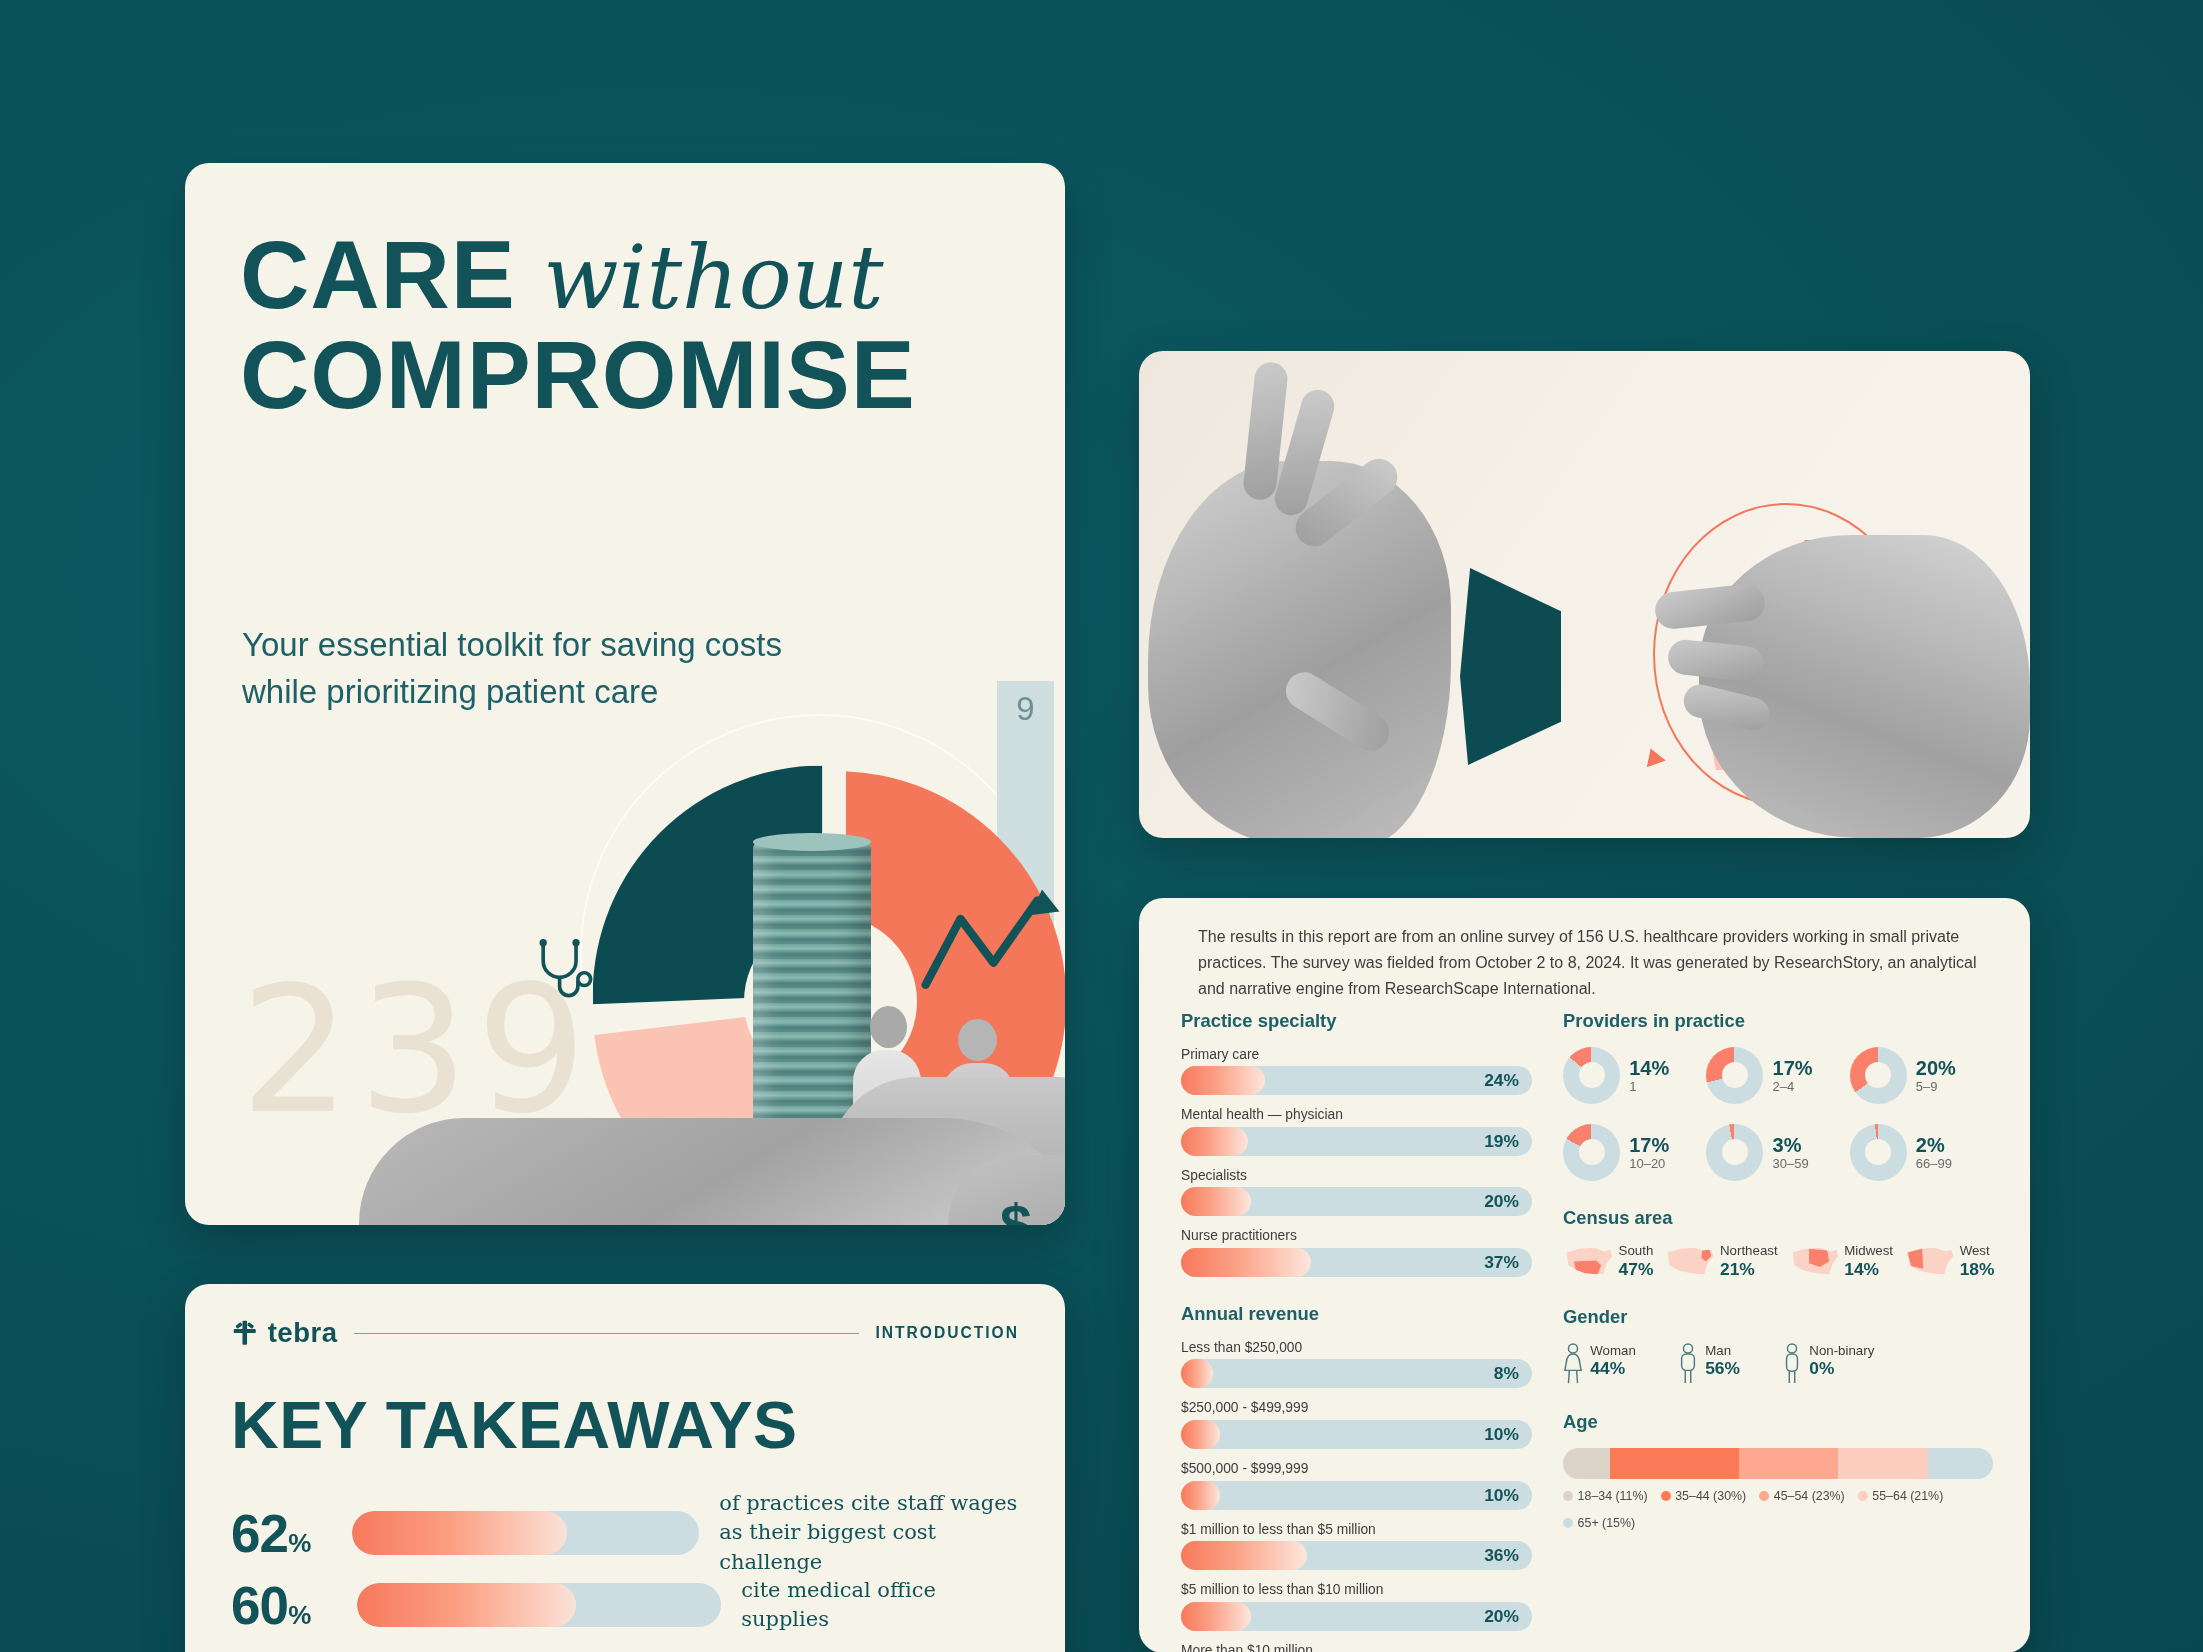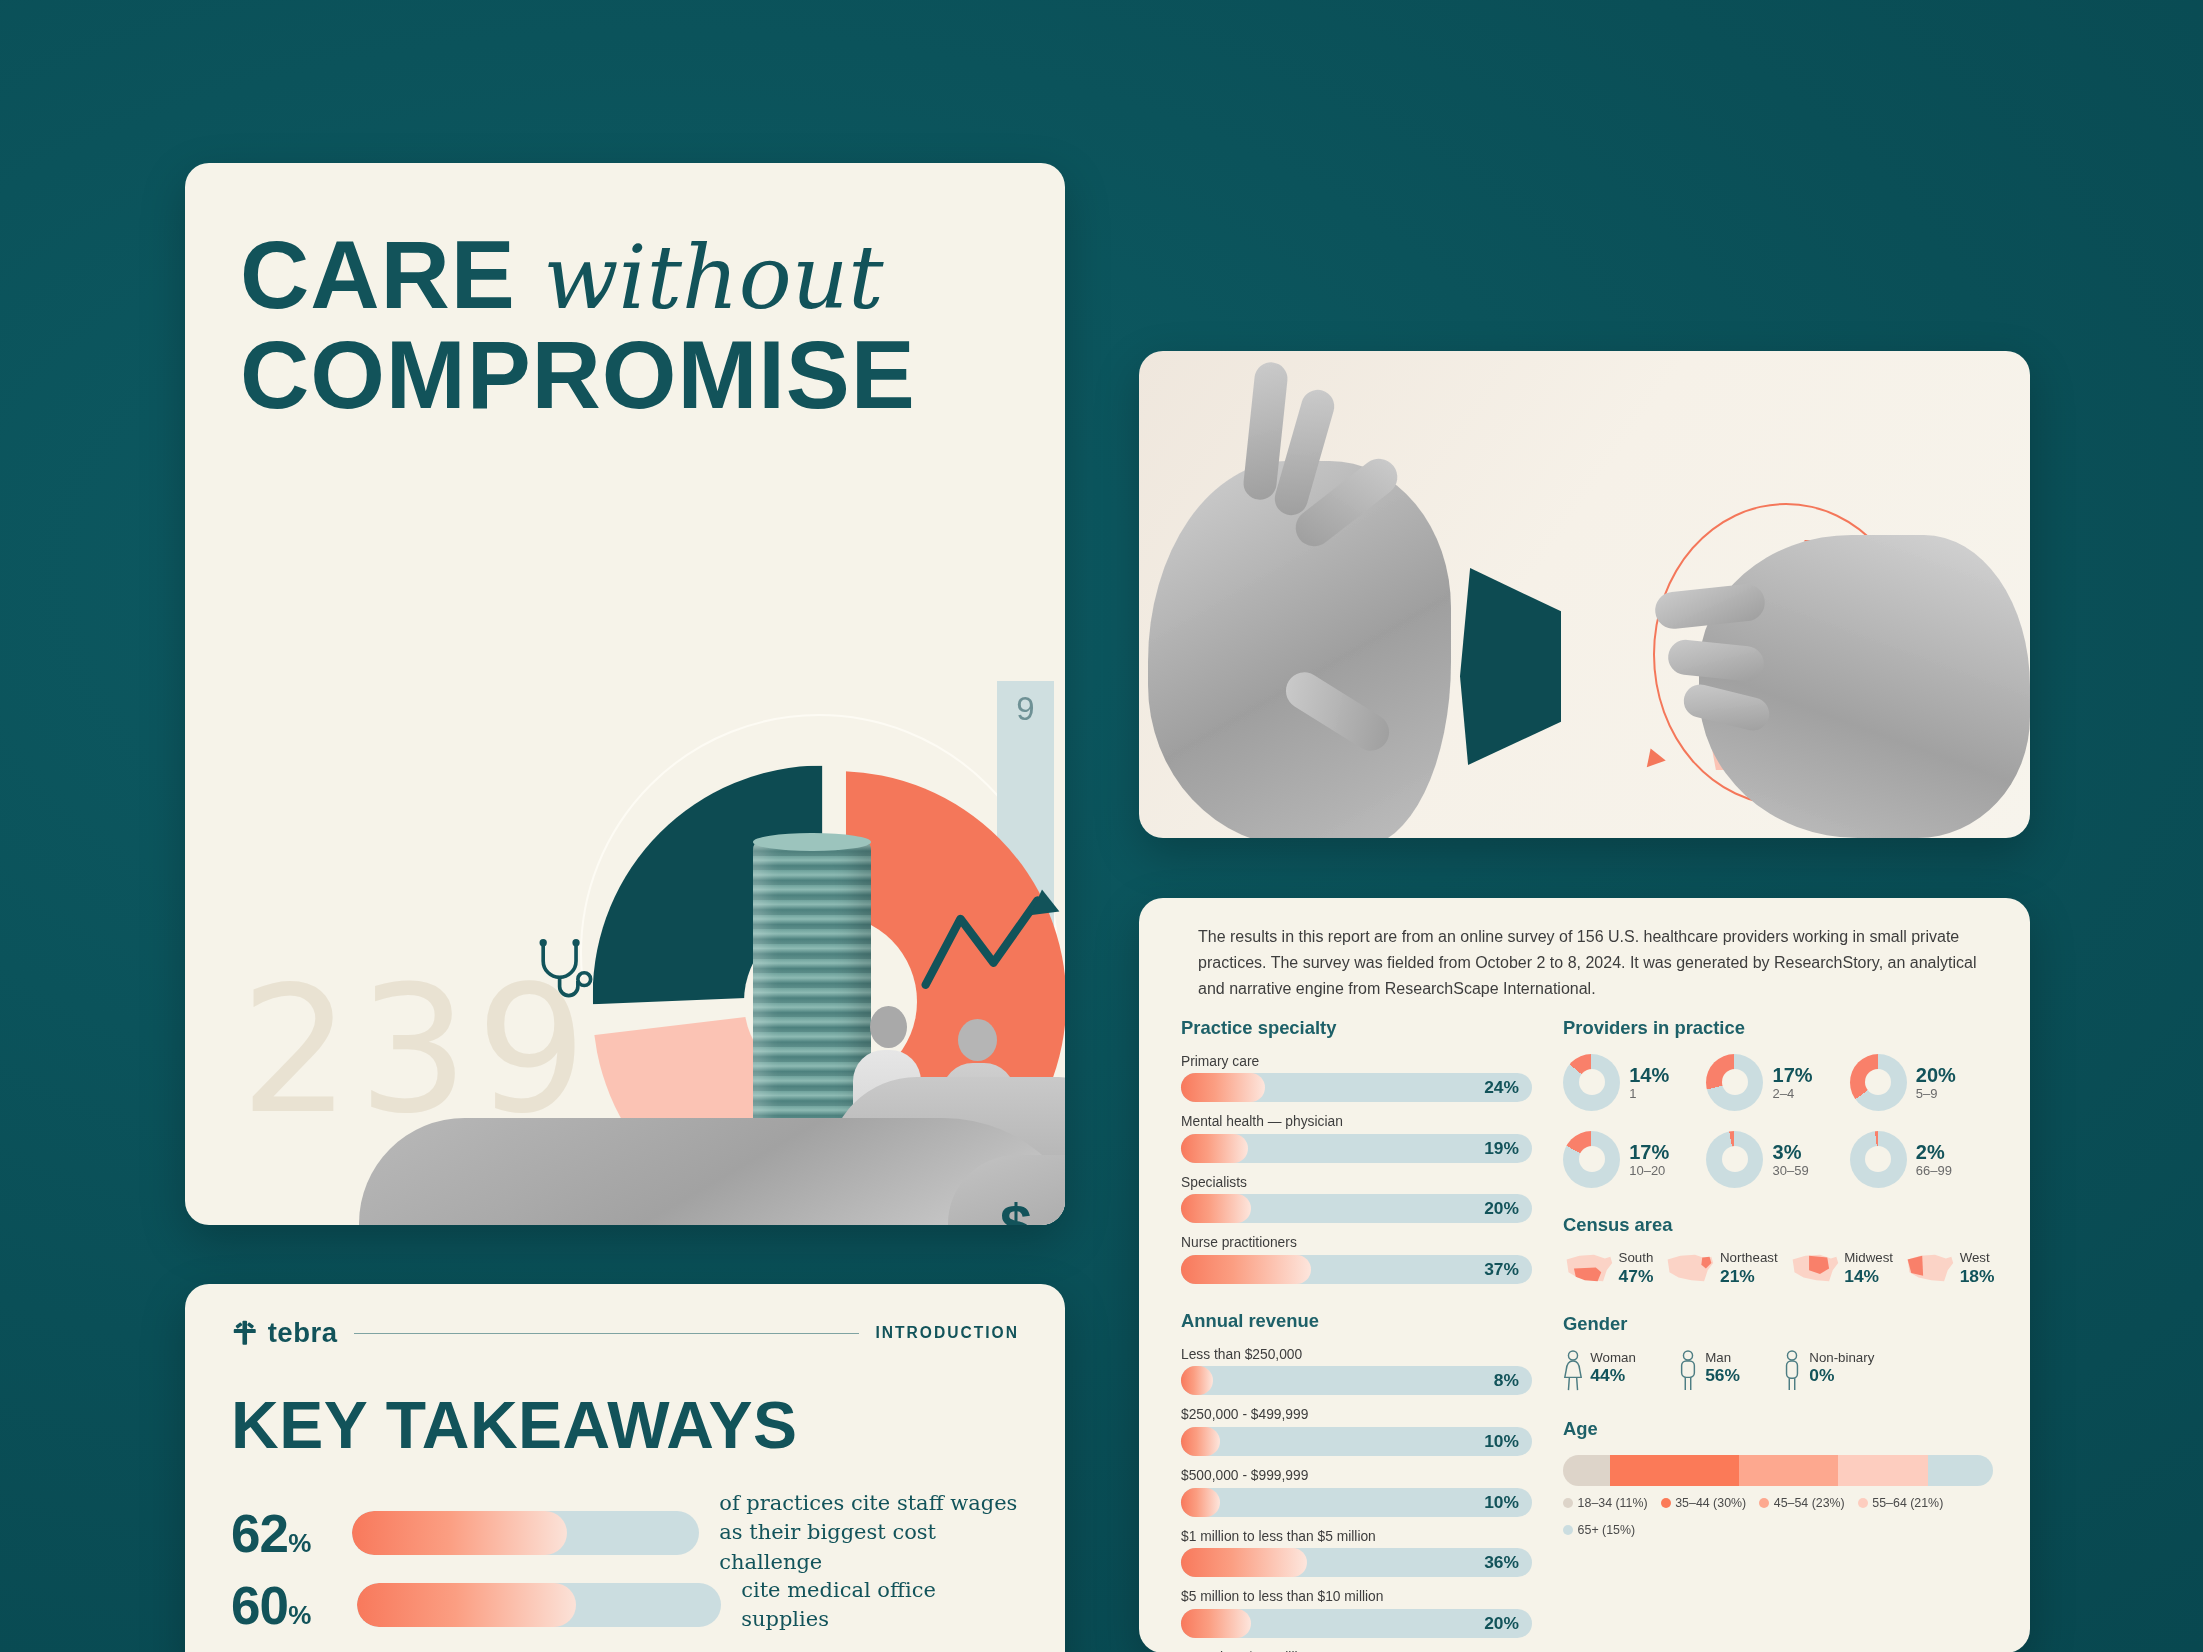--- a/index.html
+++ b/index.html
@@ -200,21 +200,21 @@
 
   
   #survey-card { left: 1139px; top: 898px; width: 891px; height: 755px; }
 
   .sv-intro { position:absolute; left:59px; top:26px; right:44px;
     font-size:16px; line-height:1.62; color:#3d3d3d; }
 
   .sv-col-l { position:absolute; left:42px; top:112px; width:351px; }
   .sv-col-r { position:absolute; left:424px; top:112px; width:430px; }
 
-  .sv-h { color:#1d6068; font-size:18.4px; font-weight:700; margin-bottom:14.7px;margin-top:7px; }
+  .sv-h { color:#1d6068; font-size:18.4px; font-weight:700; margin-bottom:14.7px; }
   .sv-h.sp { margin-top:26px; }
 
   .sv-item { margin-bottom:12px; }
   .sv-item-label { font-size:13.8px; color:#3d3d3d; margin-bottom:4.6px; }
   .sv-bar { position:relative; height:29px; border-radius:14.7px; background:#cbdde0; }
   .sv-fill { position:absolute; left:0; top:0; bottom:0; border-radius:14.7px; min-width:31px;
     background: linear-gradient(90deg,#f8795c 0%, #fb9e82 40%, #fde6dd 100%); }
   .sv-val { position:absolute; right:13px; top:0; line-height:29px; color:#12535a; font-size:17.4px; font-weight:600; }
 
   .donut-grid { display:grid; grid-template-columns: repeat(3, 1fr); row-gap:20px; }
@@ -301,20 +301,22 @@
     <div class="dollar-big">$</div>
 
   </div>
 
   <h1 class="cover-title">
     <span>CARE</span>
     <span class="ital">without</span><br>
     <span>COMPROMISE</span>
   </h1>
 
+  <div class="cover-sub" style="white-space:pre-line;">Your essential toolkit for saving costs
+while prioritizing patient care</div>
 </div>
 
 <div class="card" id="takeaways-card">
   <div class="tk-head">
     <div class="tk-logo">
       <svg width="27.5" height="27.5" viewBox="0 0 30 30">
         <rect x="12.5" y="2" width="5" height="26" rx="1" fill="#12535a"></rect>
         <rect x="3" y="11" width="24" height="4.4" rx="1" fill="#12535a"></rect>
         <rect x="5" y="5.5" width="7" height="4" rx="1" transform="rotate(-38 8 7)" fill="#12535a"></rect>
         <rect x="18" y="5.5" width="7" height="4" rx="1" transform="rotate(38 22 7)" fill="#12535a"></rect>

